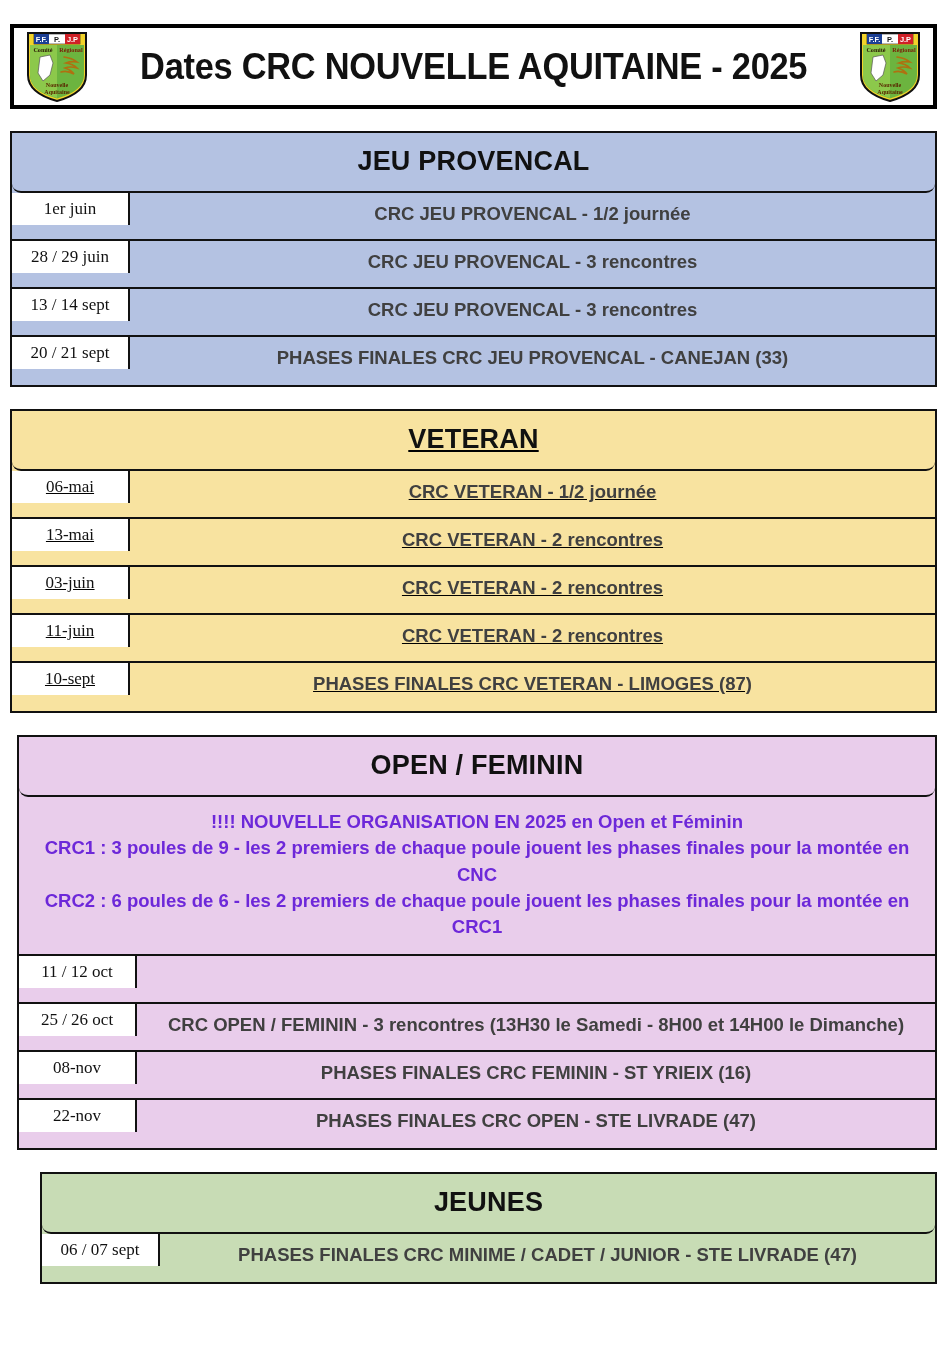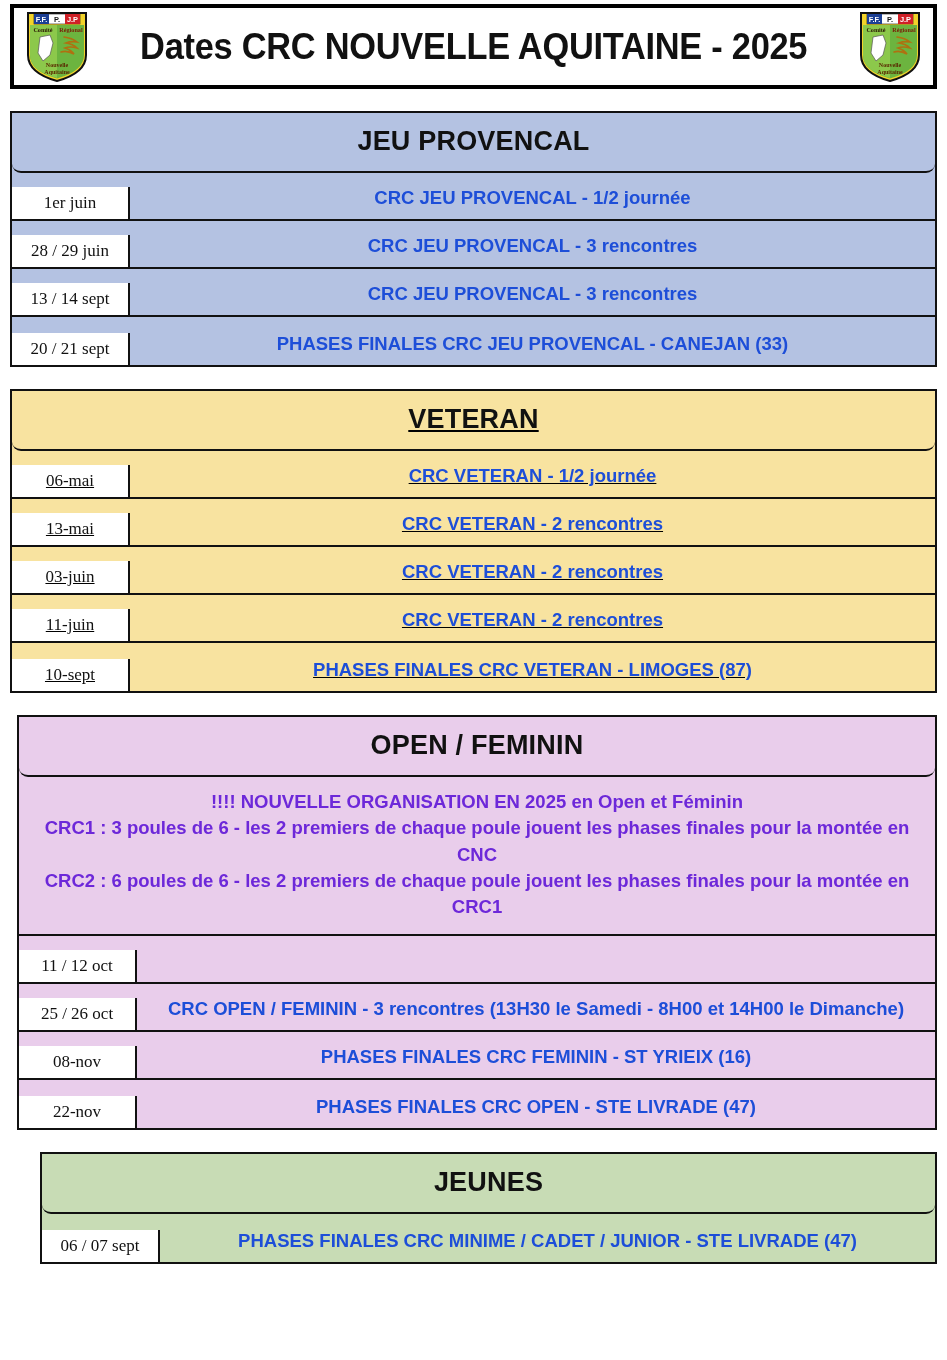--- a/index.html
+++ b/index.html
@@ -19,21 +19,21 @@
     position: relative;
     width: 947px;
     height: 1360px;
     background: #fff;
     box-sizing: border-box;
   }
 
   
   .header {
     position: relative;
-    margin: 4px 10px 0 10px;
+    margin: 24px 10px 0 10px;
     height: 85px;
     border: 4px solid #000;
     background: #fff;
     display: flex;
     align-items: center;
     justify-content: center;
     box-sizing: border-box;
   }
   .logo {
     position: absolute;
@@ -72,21 +72,21 @@
     letter-spacing: 0.2px;
     padding: 13px 0 14px 0;
     border-bottom: 2.5px solid #111;
     box-sizing: border-box;
     color: #111;
     border-radius: 9px;
   }
 
   .row {
     display: flex;
-    align-items: flex-end;
+    align-items: flex-start;
     border-bottom: 2px solid #111;
     box-sizing: border-box;
     min-height: 48px;
   }
   .row:last-child { border-bottom: none; }
 
   .date-cell {
     flex: 0 0 118px;
     width: 118px;
     background: #ffffff;
@@ -102,21 +102,21 @@
     text-align: center;
   }
 
   .desc-cell {
     flex: 1 1 auto;
     display: flex;
     align-items: center;
     justify-content: center;
     font-weight: bold;
     font-size: 18.5px;
-    color: #1d4ed8;
+    color: #404040;
     text-align: center;
     padding: 9px 12px;
     box-sizing: border-box;
     line-height: 1.32;
   }
 
   .notice {
     font-weight: bold;
     font-size: 18.5px;
     line-height: 1.42;
@@ -228,21 +228,21 @@
         <div class="row">
           <div class="date-cell">10-sept</div>
           <div class="desc-cell">PHASES FINALES CRC VETERAN - LIMOGES (87)</div>
         </div>
       </div>
       <div class="gap"></div>
       <div class="section sec-pink">
         <div class="sec-header">OPEN / FEMININ</div>
         <div class="notice">
           <span class="n-line">!!!!  NOUVELLE ORGANISATION EN 2025 en Open et Féminin</span>
-          <span class="n-line">CRC1 : 3 poules de 6 - les 2 premiers de chaque poule jouent les phases finales pour la montée en CNC</span>
+          <span class="n-line">CRC1 : 3 poules de 9 - les 2 premiers de chaque poule jouent les phases finales pour la montée en CNC</span>
           <span class="n-line">CRC2 : 6 poules de 6 - les 2 premiers de chaque poule jouent les phases finales pour la montée en CRC1</span>
         </div>
         <div class="row">
           <div class="date-cell">11 / 12 oct</div>
         </div>
         <div class="row">
           <div class="date-cell">25 / 26 oct</div>
           <div class="desc-cell">CRC OPEN / FEMININ - 3 rencontres (13H30 le Samedi - 8H00 et 14H00 le Dimanche)</div>
         </div>
         <div class="row">

